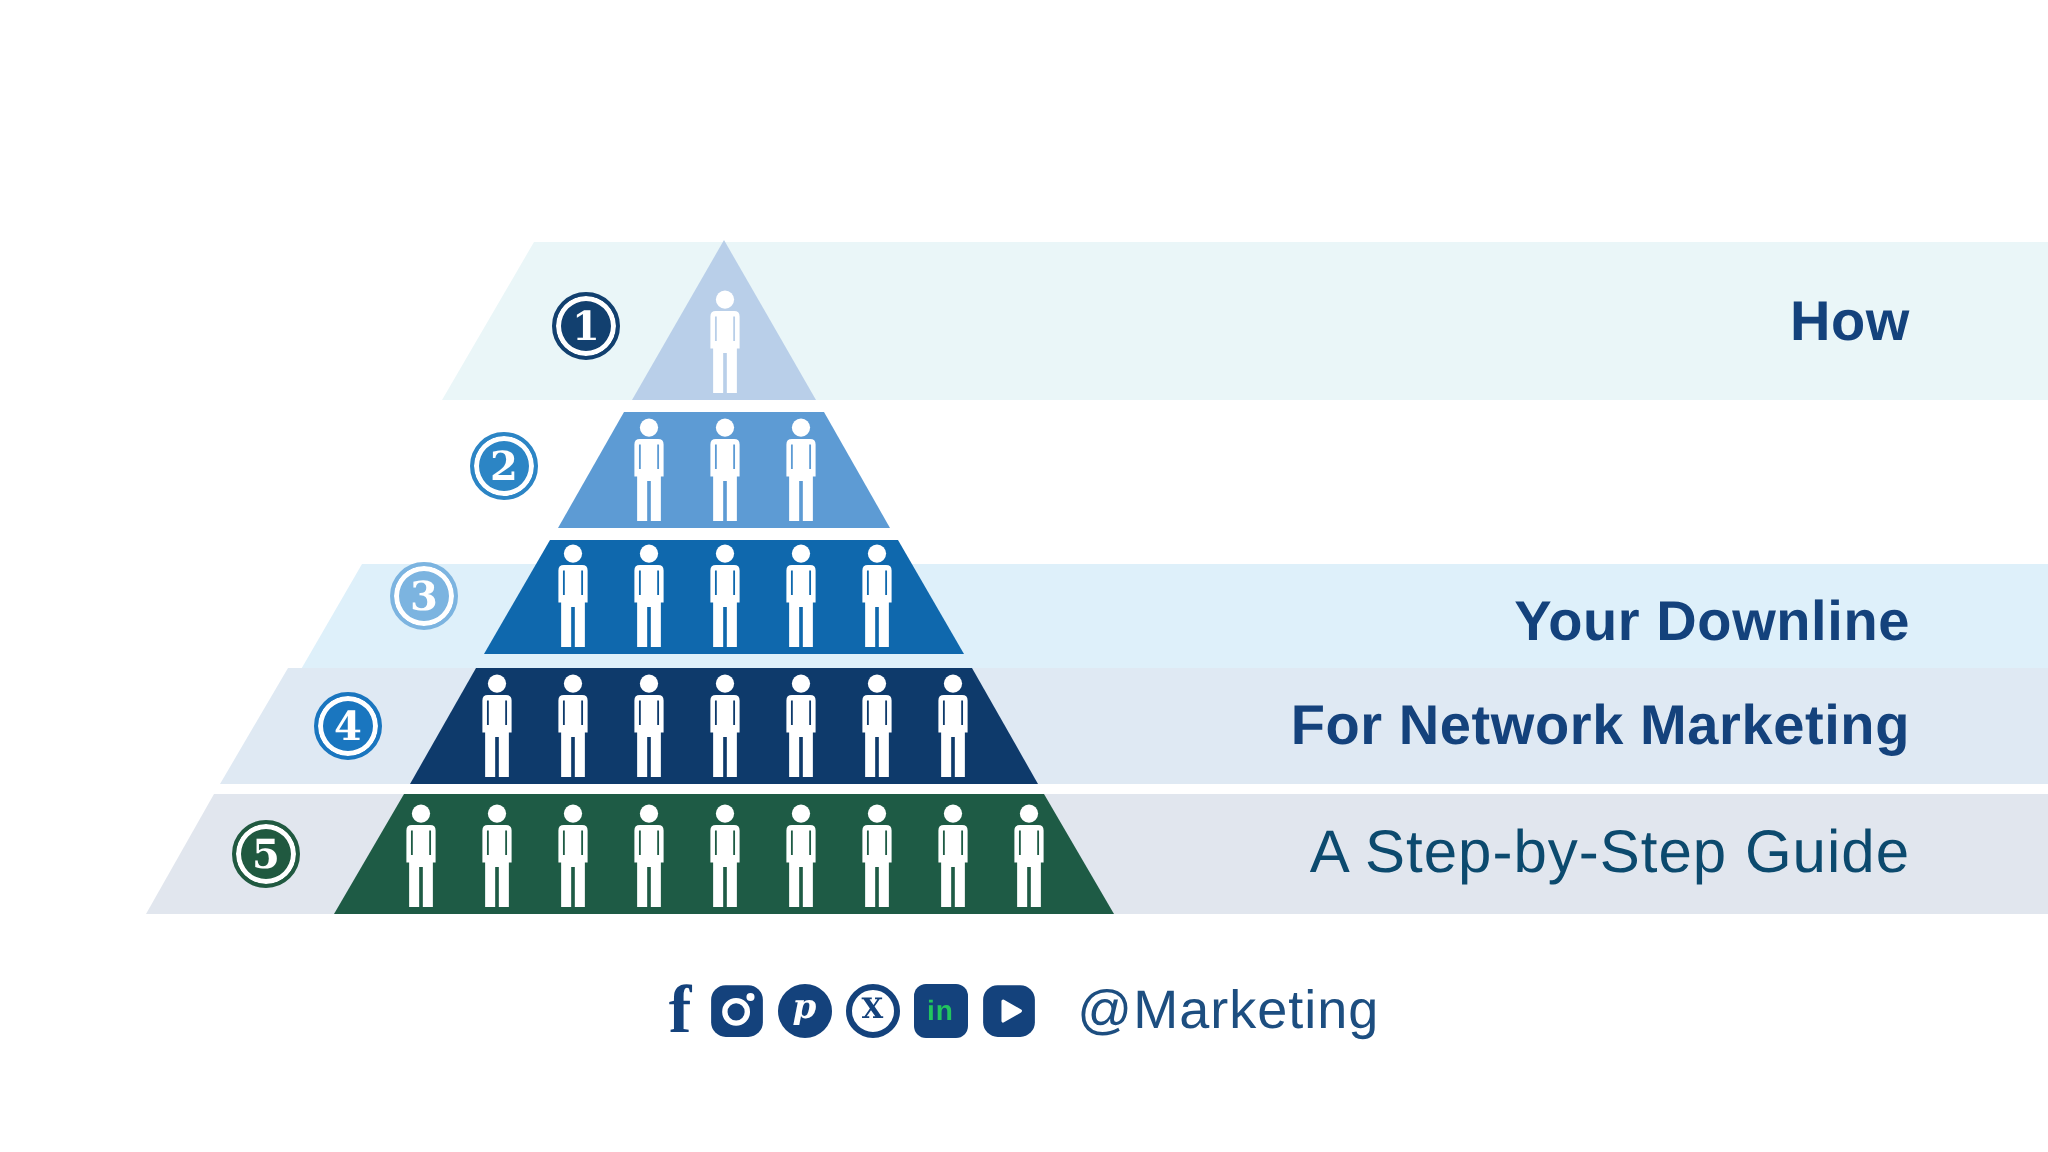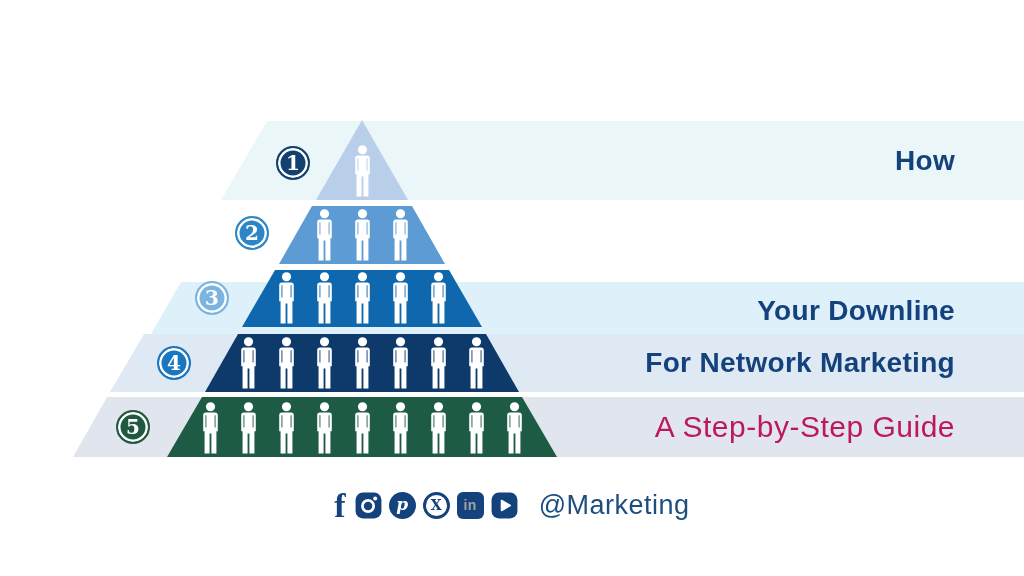--- a/index.html
+++ b/index.html
@@ -13,21 +13,21 @@
   }
   
   .band{position:absolute;left:0;width:1024px;display:flex;align-items:center;
         justify-content:flex-end;padding-right:69px;box-sizing:border-box;}
   .band-1{top:121px;height:79px;clip-path:polygon(267px 0,1024px 0,1024px 79px,221px 79px);}
   .band-2{top:206px;height:58px;clip-path:polygon(218px 0,1024px 0,1024px 58px,184px 58px);}
   .band-3{top:270px;height:57px;clip-path:polygon(181px 0,1024px 0,1024px 57px,148px 57px);margin-top:12px;}
   .band-4{top:334px;height:58px;clip-path:polygon(144px 0,1024px 0,1024px 58px,110px 58px);padding-left:16px;}
   .band-5{top:397px;height:60px;clip-path:polygon(107px 0,1024px 0,1024px 60px,73px 60px);}
   .row-label{font-size:28px;font-weight:700;color:#14427c;letter-spacing:.3px;white-space:nowrap;}
-  .band-5 .row-label{font-weight:400;font-size:30px;color:#be185d;letter-spacing:.5px;}
+  .band-5 .row-label{font-weight:400;font-size:30px;color:#0c4a6e;letter-spacing:.5px;}
   
   .shape{position:absolute;}
   .shape-1{top:120px;left:316px;width:92px;height:80px;clip-path:polygon(46px 0,92px 80px,0 80px);}
   .shape-2{top:206px;left:279px;width:166px;height:58px;clip-path:polygon(33px 0,133px 0,166px 58px,0 58px);}
   .shape-3{top:270px;left:242px;width:240px;height:57px;clip-path:polygon(33px 0,207px 0,240px 57px,0 57px);}
   .shape-4{top:334px;left:205px;width:314px;height:58px;clip-path:polygon(33px 0,281px 0,314px 58px,0 58px);}
   .shape-5{top:397px;left:167px;width:390px;height:60px;clip-path:polygon(35px 0,355px 0,390px 60px,0 60px);}
   
   .people{position:absolute;left:0;width:724px;display:flex;justify-content:center;
           align-items:flex-end;gap:15px;}
@@ -50,21 +50,21 @@
   .soc{display:flex;align-items:center;justify-content:center;}
   .fb-f{font-size:34px;font-weight:700;color:#14427c;line-height:27px;margin-right:2px;font-family:"Liberation Serif",serif;}
   .sq{width:27px;height:27px;}
   .x-circle{width:27px;height:27px;border-radius:50%;border:3px solid #14427c;box-sizing:border-box;
             display:flex;align-items:center;justify-content:center;background:#fff;
             font-family:"DejaVu Serif",serif;font-weight:700;font-size:14px;color:#14427c;}
   .pin-circle{width:27px;height:27px;border-radius:50%;background:#14427c;display:flex;align-items:center;
             justify-content:center;color:#fff;font-family:"DejaVu Serif",serif;
             font-style:italic;font-weight:700;font-size:17px;padding-bottom:2px;box-sizing:border-box;}
   .li-square{width:27px;height:27px;border-radius:6px;background:#14427c;display:flex;align-items:center;
-            justify-content:center;color:#a3a3a3;font-weight:700;font-size:14px;letter-spacing:.5px;}
+            justify-content:center;color:#22c55e;font-weight:700;font-size:14px;letter-spacing:.5px;}
   .handle{font-size:27px;color:#1d4e80;margin-left:14px;letter-spacing:.5px;}
 </style>
 </head>
 <body>
 
 <div class="canvas">
 
 
   <div class="band band-1" style="background: rgb(234, 246, 248);">
     <div class="row-label">How</div>

